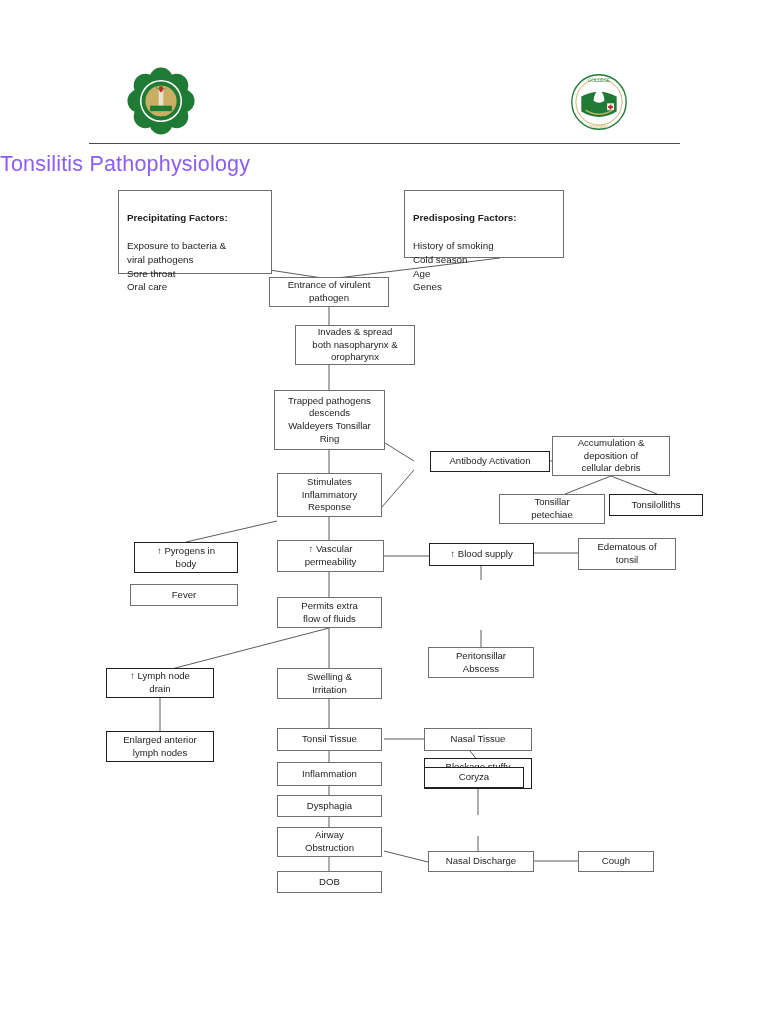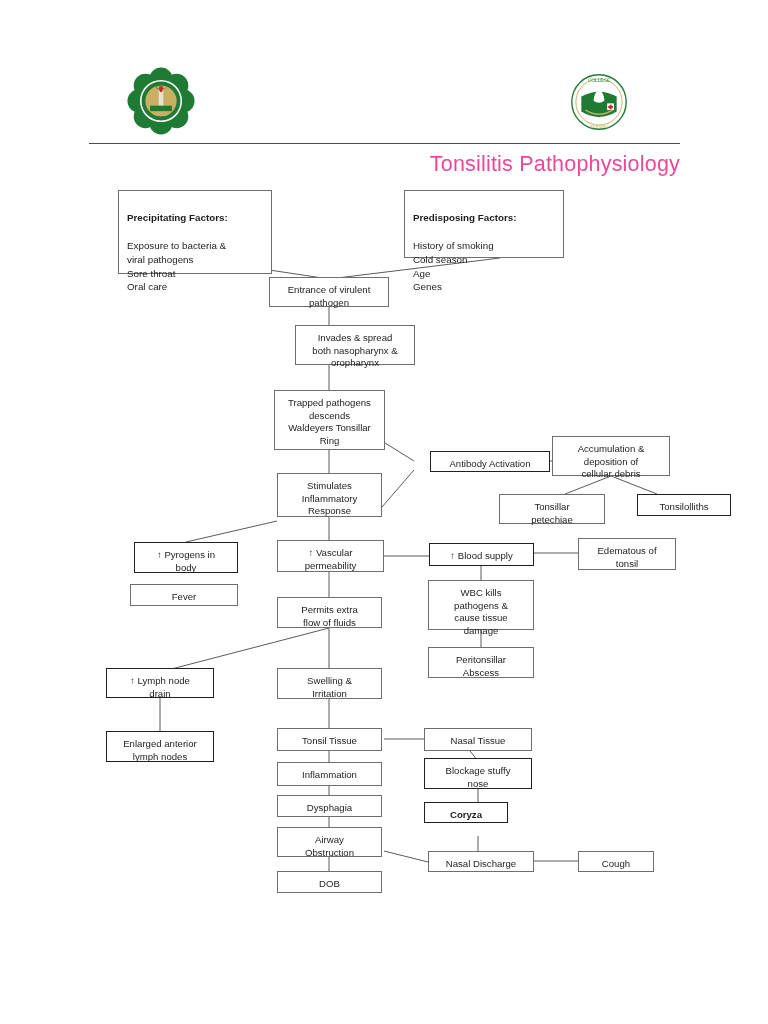--- a/index.html
+++ b/index.html
@@ -15,35 +15,35 @@
   
   .logo{position:absolute;}
   #logo-left{left:116px;top:62px;width:90px;height:78px;}
   #logo-right{left:562px;top:68px;width:74px;height:68px;}
   #header-rule{
     position:absolute;left:89px;top:143px;width:591px;height:0;
     border-top:1.4px solid #4a4a4a;
   }
   #page-title{
     position:absolute;left:0;top:152px;width:680px;
-    text-align:right;font-size:21.5px;font-weight:400;
-    letter-spacing:.2px;color:#ec4899;
+    text-align:left;font-size:21.5px;font-weight:400;
+    letter-spacing:.2px;color:#8b5cf6;
   }
 
   
   #links{position:absolute;left:0;top:0;width:768px;height:1024px;}
   #links line, #links path{stroke:#5b5b5b;stroke-width:1;fill:none;}
 
   
   .node{
     position:absolute;
     box-sizing:border-box;
     border:1px solid #6e6e6e;
     background:#ffffff;
-    display:flex;align-items:flex-start;justify-content:center;
+    display:flex;align-items:center;justify-content:center;
     text-align:center;
     font-size:9.6px;
     line-height:1.32;
     padding:6px 3px;
     color:#1d1d1d;
   }
   .node.heavy{border:1.4px solid #202020;}
   .node .t{display:block;width:100%;white-space:pre-line;}
 
   
@@ -210,21 +210,21 @@
     <span class="t">Accumulation &amp;
 deposition of
 cellular debris</span>
   </div>
 
   <div class="node" style="left:499px;top:494px;width:106px;height:30px;">
     <span class="t">Tonsillar
 petechiae</span>
   </div>
 
-  <div class="node heavy" style="left:609px;top:494px;width:94px;height:22px;margin-left:28px;">
+  <div class="node heavy" style="left:609px;top:494px;width:94px;height:22px;">
     <span class="t">Tonsilolliths</span>
   </div>
 
   <div class="node" style="left:277px;top:473px;width:105px;height:44px;">
     <span class="t">Stimulates
 Inflammatory
 Response</span>
   </div>
 
   <div class="node heavy" style="left:134px;top:542px;width:104px;height:31px;">
@@ -243,26 +243,20 @@
 
   <div class="node heavy" style="left:429px;top:543px;width:105px;height:23px;">
     <span class="t">↑ Blood supply</span>
   </div>
 
   <div class="node" style="left:578px;top:538px;width:98px;height:32px;">
     <span class="t">Edematous of
 tonsil</span>
   </div>
 
-  <div class="node" style="left:428px;top:580px;width:106px;height:50px;">
-    <span class="t">WBC kills
-pathogens &amp;
-cause tissue
-damage</span>
-  </div>
 
   <div class="node" style="left:277px;top:597px;width:105px;height:31px;">
     <span class="t">Permits extra
 flow of fluids</span>
   </div>
 
   <div class="node" style="left:428px;top:647px;width:106px;height:31px;">
     <span class="t">Peritonsillar
 Abscess</span>
   </div>
@@ -296,21 +290,21 @@
 
   <div class="node heavy" style="left:424px;top:758px;width:108px;height:31px;">
     <span class="t">Blockage stuffy
 nose</span>
   </div>
 
   <div class="node" style="left:277px;top:795px;width:105px;height:22px;">
     <span class="t">Dysphagia</span>
   </div>
 
-  <div class="node heavy" style="left:424px;top:802px;width:84px;height:21px;font-weight:bold;">
+  <div class="node heavy" style="left:424px;top:767px;width:100px;height:21px;">
     <span class="t">Coryza</span>
   </div>
 
   <div class="node" style="left:277px;top:827px;width:105px;height:30px;">
     <span class="t">Airway
 Obstruction</span>
   </div>
 
   <div class="node" style="left:428px;top:851px;width:106px;height:21px;">
     <span class="t">Nasal Discharge</span>

